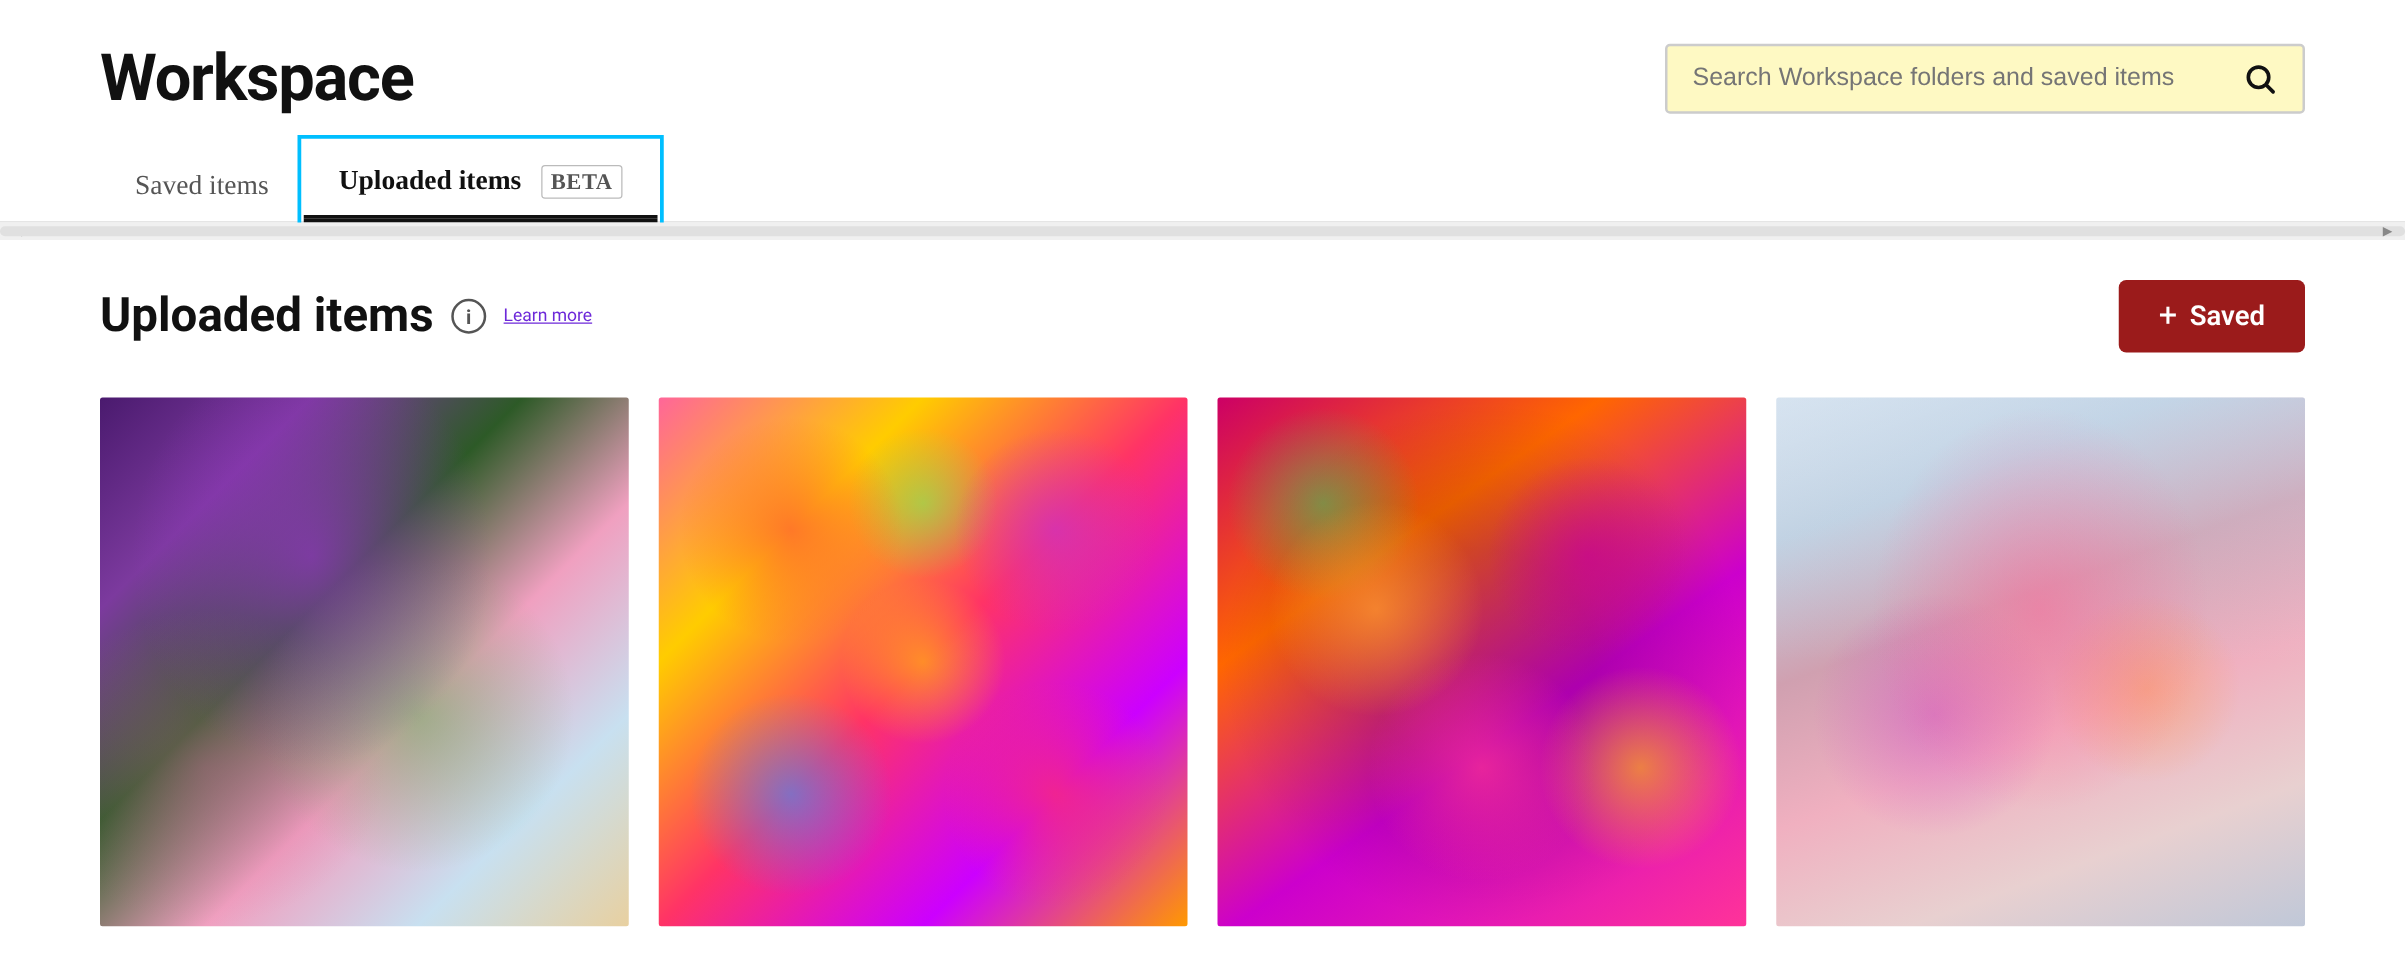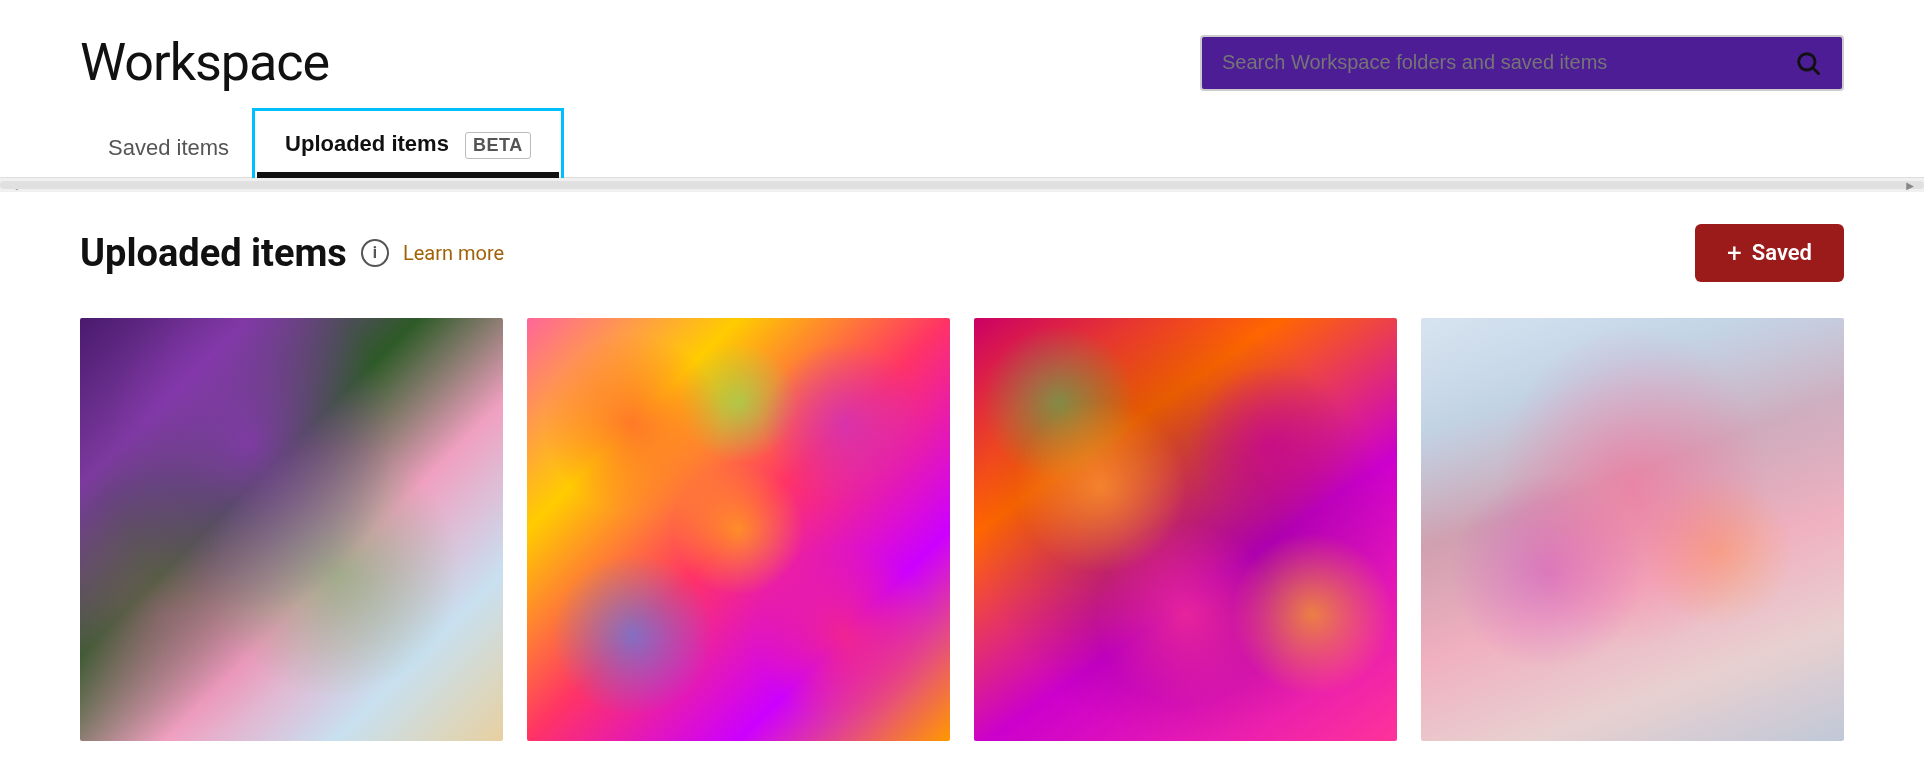--- a/index.html
+++ b/index.html
@@ -18,33 +18,33 @@
 
     .header {
       display: flex;
       align-items: center;
       justify-content: space-between;
       padding: 32px 80px 20px 80px;
     }
 
     .page-title {
       font-size: 52px;
-      font-weight: 400;
+      font-weight: 700;
       color: #111;
       letter-spacing: -1px;
     }
 
     .search-bar {
       display: flex;
       align-items: center;
       border: 2px solid #ccc;
       border-radius: 4px;
       padding: 12px 20px;
-      width: 644px;
-      background: #4c1d95;
+      width: 512px;
+      background: #fef9c3;
     }
 
     .search-input {
       border: none;
       outline: none;
       font-size: 20px;
       color: #888;
       flex: 1;
       background: transparent;
     }
@@ -73,21 +73,21 @@
 
     .tab {
       padding: 18px 28px 16px 28px;
       font-size: 22px;
       color: #555;
       cursor: pointer;
       position: relative;
       white-space: nowrap;
       border: none;
       background: none;
-      font-family: Liberation Sans, sans-serif;
+      font-family: Liberation Serif, serif;
     }
 
     .tab.active {
       font-weight: 700;
       color: #111;
       outline: 3px solid #00BFFF;
       outline-offset: 2px;
       border-bottom: 3px solid #111;
       margin-bottom: -1px;
     }
@@ -182,22 +182,23 @@
       align-items: center;
       justify-content: center;
       font-size: 16px;
       font-weight: 700;
       color: #555;
       cursor: pointer;
       flex-shrink: 0;
     }
 
     .learn-more-link {
-      font-size: 20px;
-      color: #a16207;
+      font-size: 14px;
+      color: #6d28d9;
+      text-decoration: underline;
       cursor: pointer;
       border: none;
       background: none;
       font-family: inherit;
     }
 
     .upload-button {
       display: flex;
       align-items: center;
       gap: 10px;

